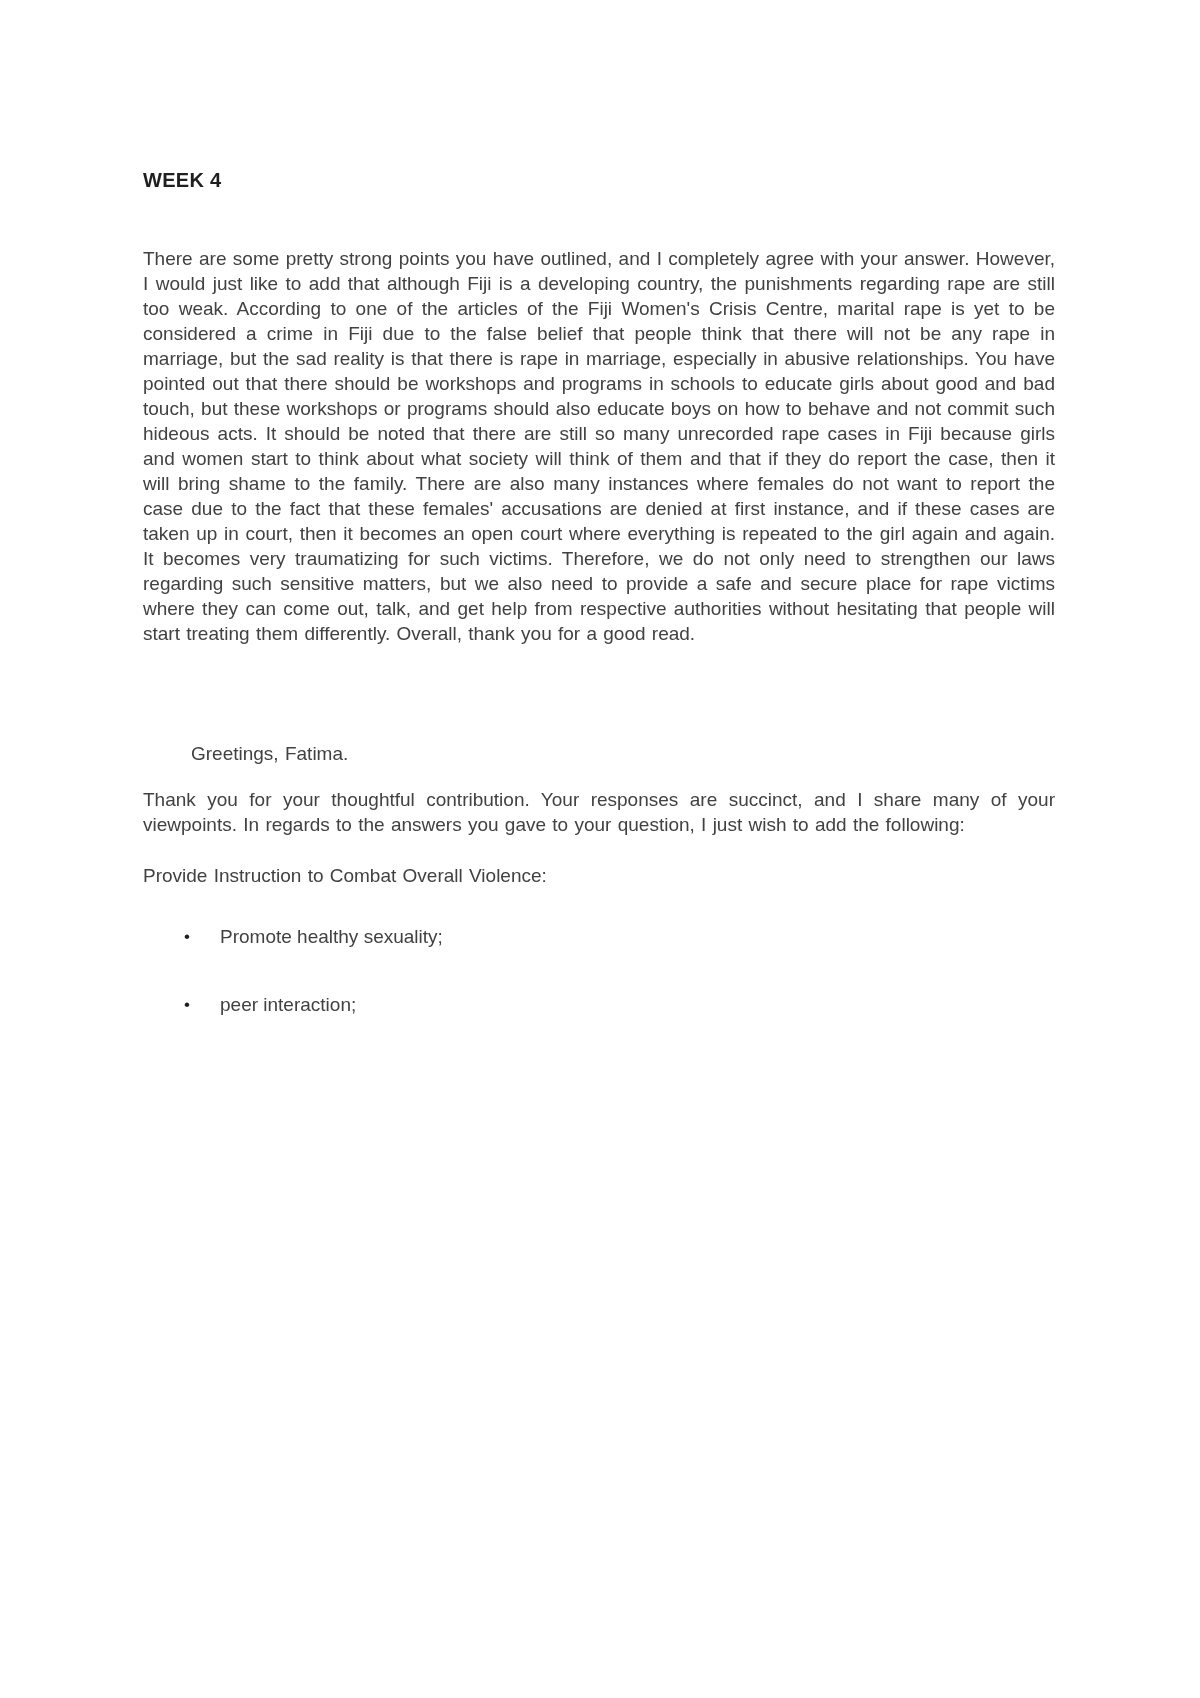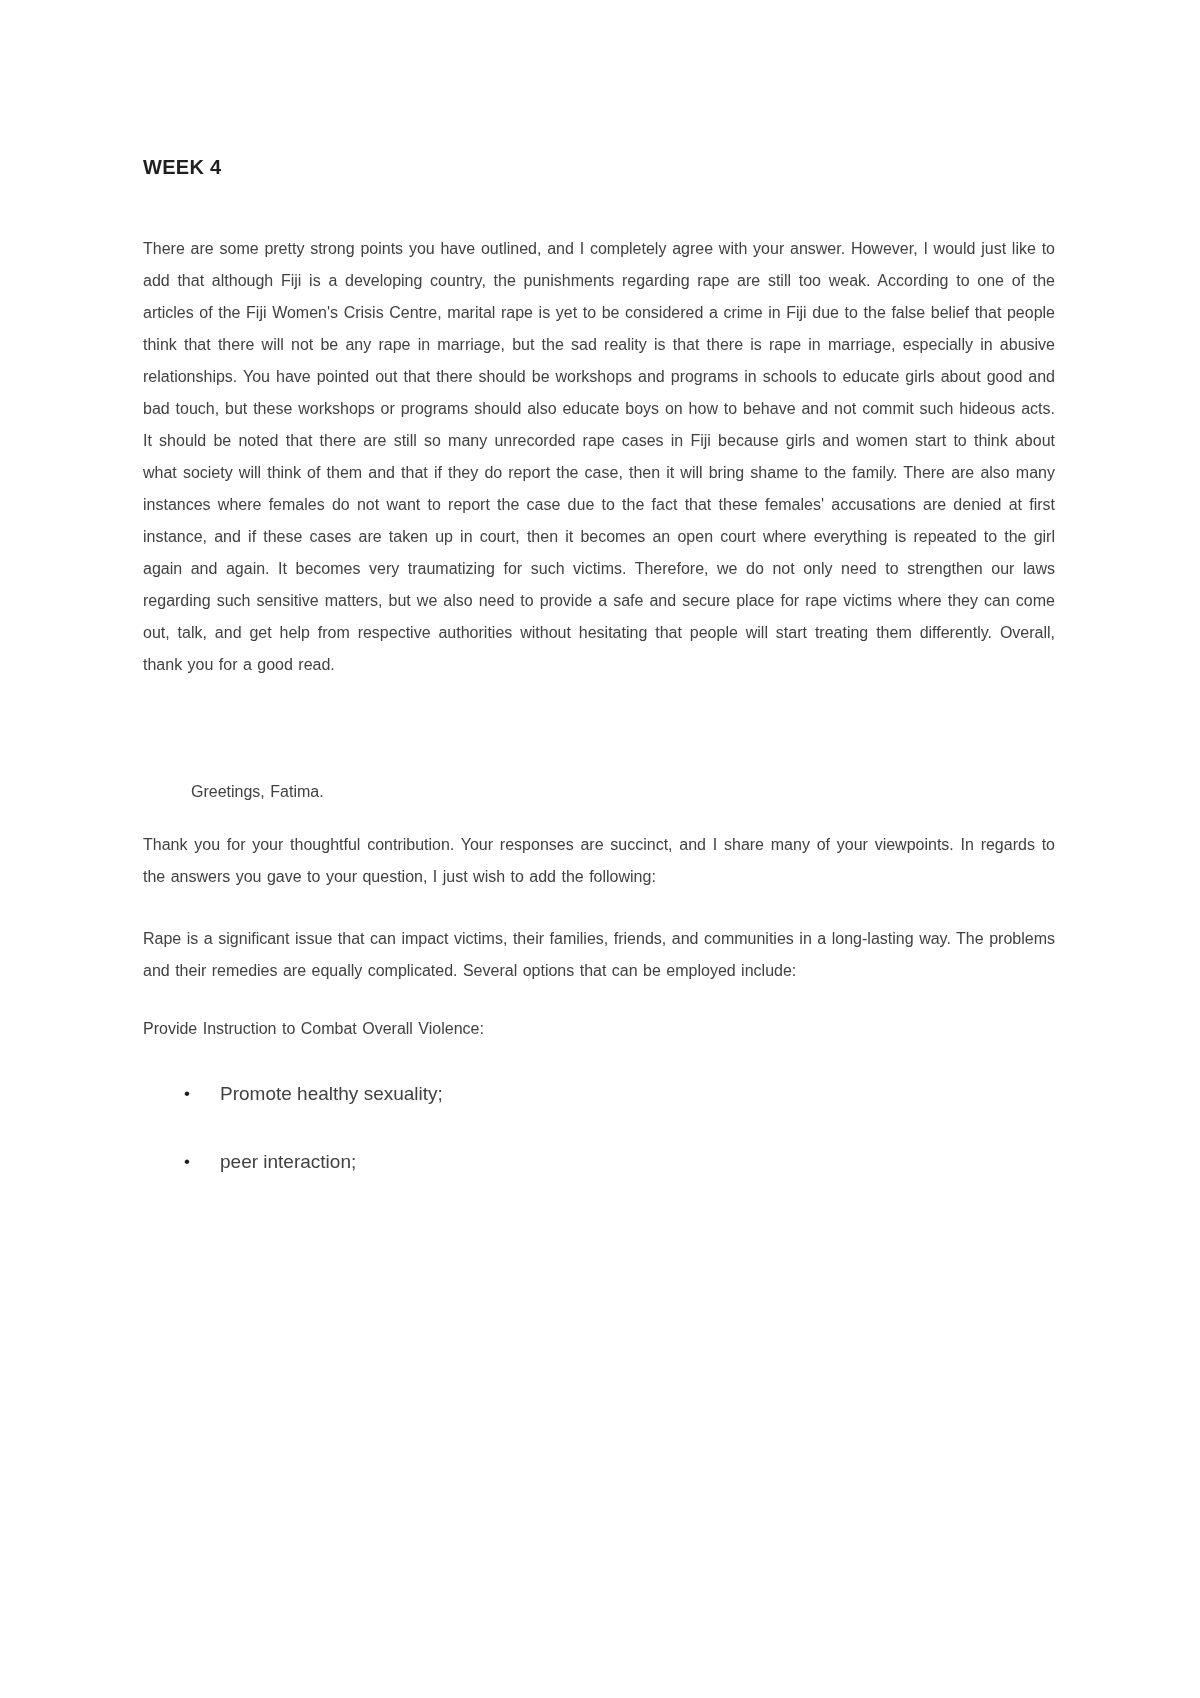--- a/index.html
+++ b/index.html
@@ -11,36 +11,36 @@
     height: 1698px;
     background: #ffffff;
     font-family: "Liberation Sans", "DejaVu Sans", sans-serif;
     color: #414141;
     overflow: hidden;
   }
 
   .content {
     position: absolute;
     left: 143px;
-    top: 0;
+    top: 13px;
     width: 912px;
   }
 
   .doc-heading {
     margin-top: 152px;
     font-size: 20px;
     line-height: 30px;
     font-weight: bold;
     color: #1f1f1f;
     letter-spacing: 0.3px;
   }
 
   .body-par {
-    font-size: 16px;
-    line-height: 32px;
+    font-size: 19px;
+    line-height: 25px;
     text-align: justify;
     word-spacing: 1px;
   }
 
   .par-main     { margin-top: 51px; }
   .par-greeting { margin-top: 95px; text-align: left; margin-left: 48px; }
   .par-thanks   { margin-top: 21px; }
   .par-rape     { margin-top: 30px; }
   .par-intro    { margin-top: 26px; text-align: left; }
 
@@ -75,21 +75,20 @@
   <div class="content">
 
     <h1 class="doc-heading">WEEK 4</h1>
 
     <p class="body-par par-main">There are some pretty strong points you have outlined, and I completely agree with your answer. However, I would just like to add that although Fiji is a developing country, the punishments regarding rape are still too weak. According to one of the articles of the Fiji Women's Crisis Centre, marital rape is yet to be considered a crime in Fiji due to the false belief that people think that there will not be any rape in marriage, but the sad reality is that there is rape in marriage, especially in abusive relationships. You have pointed out that there should be workshops and programs in schools to educate girls about good and bad touch, but these workshops or programs should also educate boys on how to behave and not commit such hideous acts. It should be noted that there are still so many unrecorded rape cases in Fiji because girls and women start to think about what society will think of them and that if they do report the case, then it will bring shame to the family. There are also many instances where females do not want to report the case due to the fact that these females' accusations are denied at first instance, and if these cases are taken up in court, then it becomes an open court where everything is repeated to the girl again and again. It becomes very traumatizing for such victims. Therefore, we do not only need to strengthen our laws regarding such sensitive matters, but we also need to provide a safe and secure place for rape victims where they can come out, talk, and get help from respective authorities without hesitating that people will start treating them differently. Overall, thank you for a good read.</p>
 
     <p class="body-par par-greeting">Greetings, Fatima.</p>
 
     <p class="body-par par-thanks">Thank you for your thoughtful contribution. Your responses are succinct, and I share many of your viewpoints. In regards to the answers you gave to your question, I just wish to add the following:</p>
 
-    <p class="body-par par-rape">Rape is a significant issue that can impact victims, their families, friends, and communities in a long-lasting way. The problems and their remedies are equally complicated. Several options that can be employed include:</p>
 
     <p class="body-par par-intro">Provide Instruction to Combat Overall Violence:</p>
 
     <ul class="doc-list">
       <li class="doc-bullet">
         <span class="bullet-marker">•</span>
         <span class="bullet-text">Promote healthy sexuality;</span>
       </li>
       <li class="doc-bullet">
         <span class="bullet-marker">•</span>

